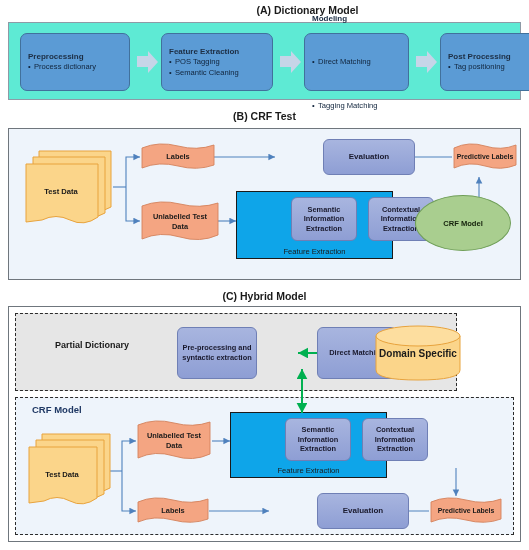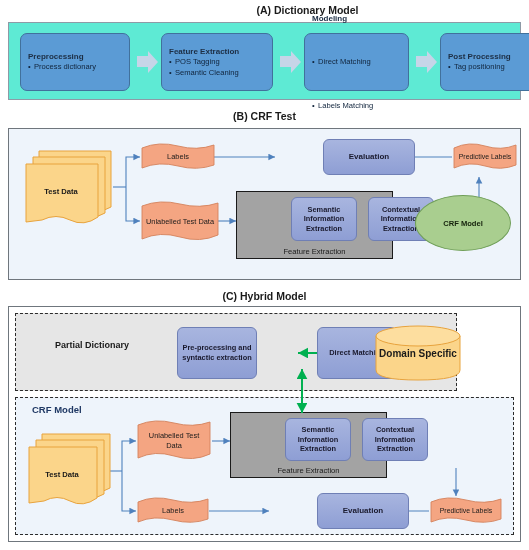--- a/index.html
+++ b/index.html
@@ -19,28 +19,28 @@
   .stepbox .li{font-size:7.6px;color:#10243c;line-height:10.5px;padding-left:6px;position:relative;}
   .stepbox .li:before{content:"\2022";position:absolute;left:0px;}
   .chev{position:absolute;}
 
   .rbox{position:absolute;box-sizing:border-box;display:flex;align-items:center;justify-content:center;text-align:center;
         background:linear-gradient(180deg,#a8b5df 0%,#8e9ed4 100%);border:1px solid #6f7fb5;border-radius:6px;
         font-size:7.4px;font-weight:bold;color:#1a1a2e;line-height:9.6px;margin-left:48px;}
   .ellipse{position:absolute;box-sizing:border-box;display:flex;align-items:center;justify-content:center;
         background:#a9ce8f;border:1px solid #6f9e58;border-radius:50%;font-size:7.6px;font-weight:bold;color:#15220c;}
   .wave{position:absolute;display:flex;align-items:center;justify-content:center;text-align:center;
-        font-size:7.4px;font-weight:normal;color:#1a1a1a;line-height:9.6px;}
+        font-size:7.4px;font-weight:bold;color:#1a1a1a;line-height:9.6px;}
   .wave svg{position:absolute;left:0;top:0;}
   .wave span{position:relative;z-index:2;padding:0 4px;}
   .docs{position:absolute;}
   .docs span{position:absolute;z-index:5;left:0;width:100%;text-align:center;font-size:7.6px;font-weight:bold;color:#1a1a1a;}
   .cyl{position:absolute;display:flex;align-items:center;justify-content:center;}
   .cyl span{position:relative;z-index:3;font-size:10px;font-weight:bold;color:#1a1a1a;}
-  .fe{position:absolute;box-sizing:border-box;background:#a3a3a3;border:1.8px solid #1a1a1a;}
+  .fe{position:absolute;box-sizing:border-box;background:#0ea5e9;border:1.8px solid #1a1a1a;}
   .fe-label{position:absolute;width:100%;bottom:2px;text-align:center;font-size:7.6px;color:#1a1a1a;}
   .sect-label{position:absolute;font-size:9.5px;font-weight:bold;color:#1f3864;}
   .plain-label{position:absolute;text-align:center;font-size:9px;font-weight:bold;color:#1a1a1a;line-height:12px;}
   svg.wires{position:absolute;left:0;top:0;width:100%;height:100%;overflow:visible;pointer-events:none;}
 </style>
 </head>
 <body>
 
 <div class="panel-title" style="top:4px;margin-left:43px;">(A) Dictionary Model</div>
 <div class="panel panel-a">
@@ -59,21 +59,21 @@
     <div class="li">Semantic Cleaning</div>
   </div>
   <div class="chev" style="left:271px;top:28px;">
     <svg width="22" height="22" viewBox="0 0 22 22">
         <path d="M0,5 L11,5 L11,0 L21,11 L11,22 L11,16 L0,16 Z" fill="#c6d5e8"></path>
       </svg>
   </div>
   <div class="bx stepbox" style="left:295px;top:10px;width:105px;height:58px;gap:33px;">
     <div class="hd">Modeling</div>
     <div class="li">Direct Matching</div>
-    <div class="li">Labels Matching</div>
+    <div class="li">Tagging Matching</div>
   </div>
   <div class="chev" style="left:407px;top:28px;">
     <svg width="22" height="22" viewBox="0 0 22 22">
         <path d="M0,5 L11,5 L11,0 L21,11 L11,22 L11,16 L0,16 Z" fill="#c6d5e8"></path>
       </svg>
   </div>
   <div class="bx stepbox" style="left:431px;top:10px;width:100px;height:58px;">
     <div class="hd">Post Processing</div>
     <div class="li">Tag positioning</div>
   </div>

